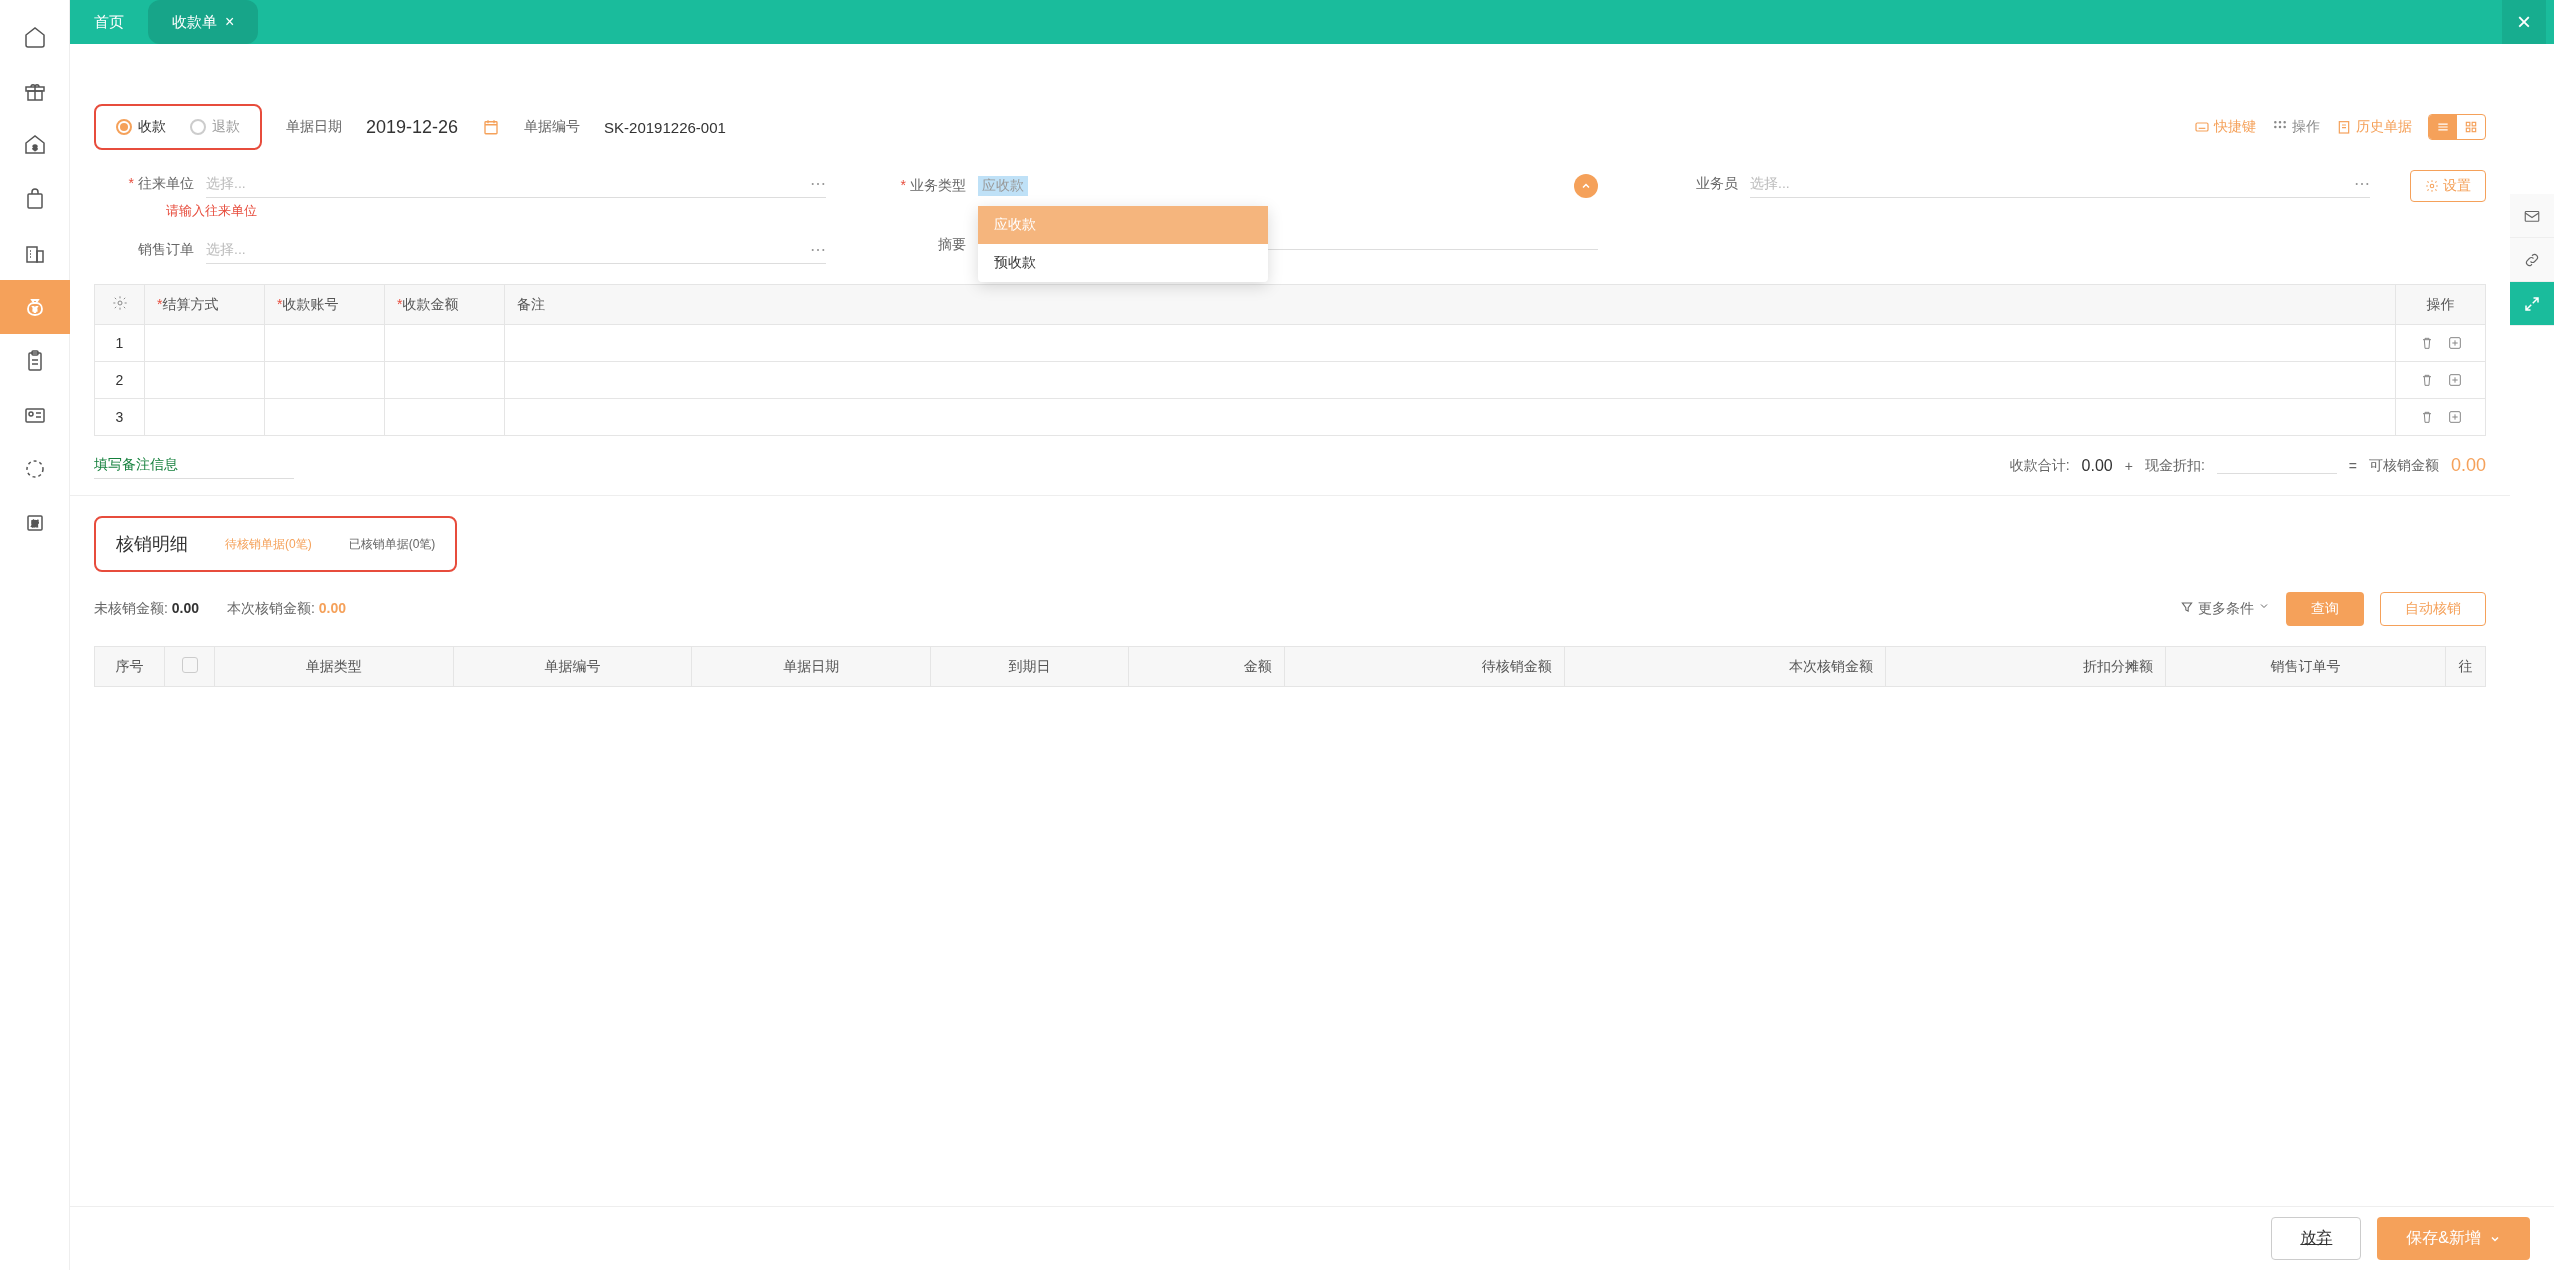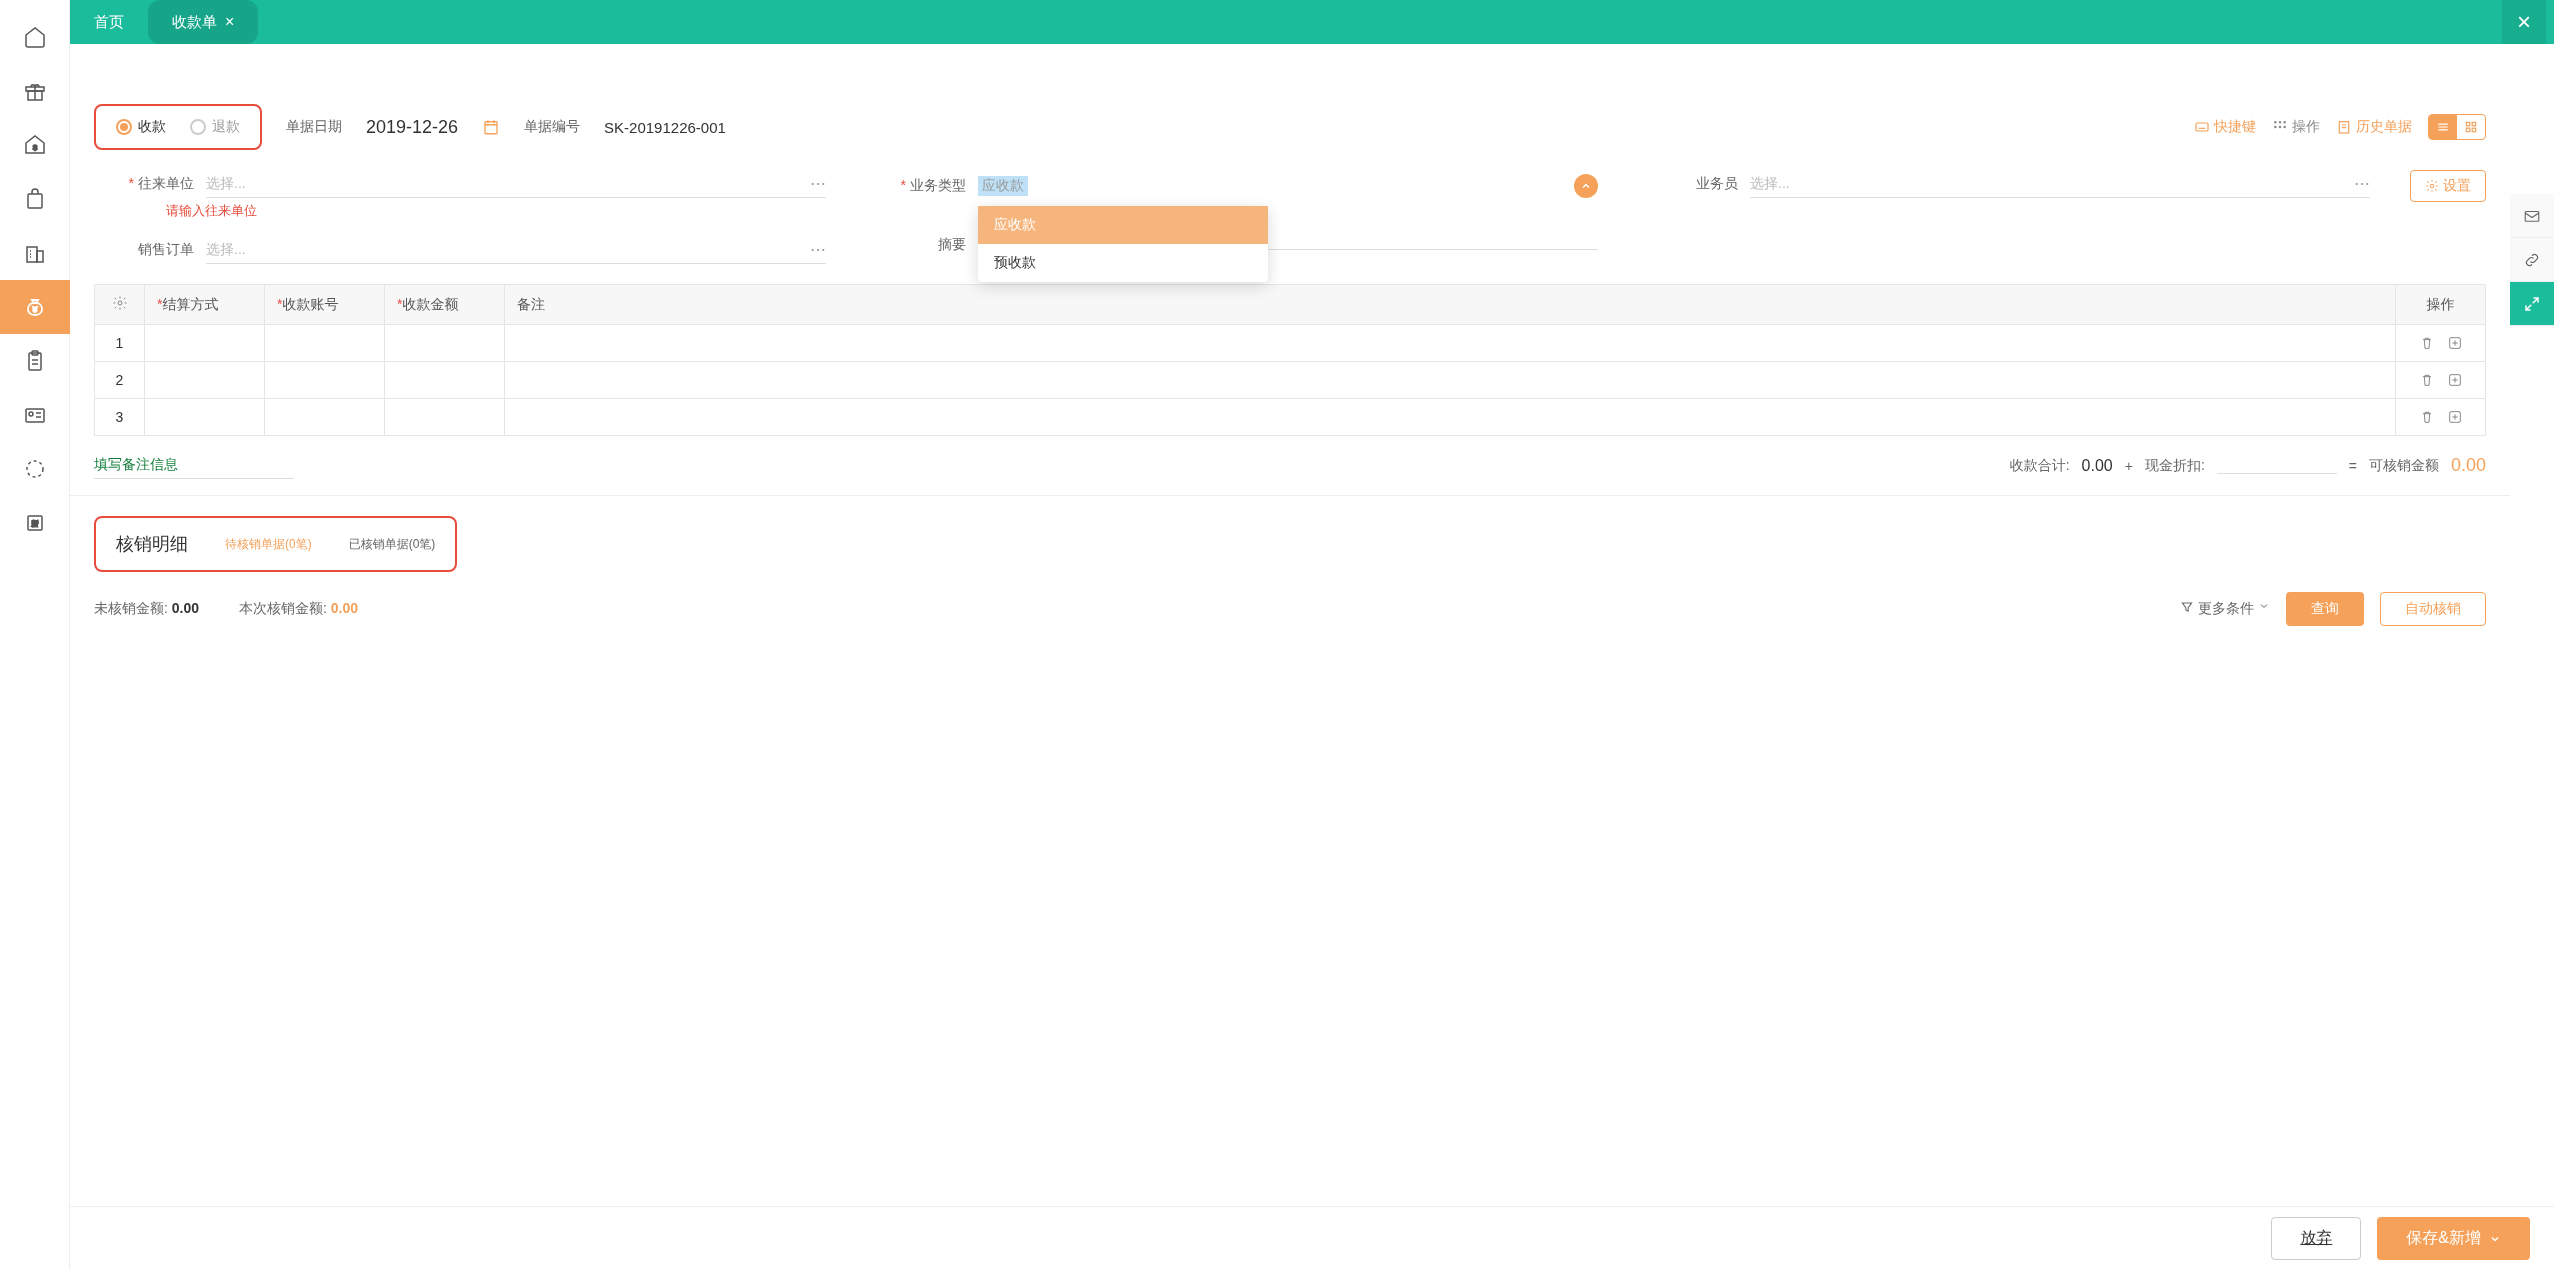--- a/index.html
+++ b/index.html
@@ -86,21 +86,21 @@
 .cash-input { border: none; border-bottom: 1px solid #ddd; width: 120px; }
 
 
 .verify-section { padding: 20px 24px 0 24px; }
 .verify-header { border: 2px solid #e74c3c; border-radius: 8px; padding: 14px 20px; display: inline-flex; align-items: center; gap: 28px; }
 .verify-title { font-size: 18px; color: #333; }
 .verify-tab { font-size: 12px; cursor: pointer; margin-left: 9px; }
 .verify-tab.active { color: #f5a15a; }
 .verify-tab:not(.active) { color: #666; }
 
-.verify-bar { display: flex; align-items: center; padding: 20px 0; gap: 40px; }
+.verify-bar { display: flex; align-items: center; padding: 20px 0; gap: 28px; }
 .verify-right { margin-left: auto; display: flex; align-items: center; gap: 16px; }
 .btn { padding: 7px 24px; border-radius: 4px; cursor: pointer; font-size: 14px; border: 1px solid transparent; }
 .btn-primary { background: #f5a15a; color: #fff; }
 .btn-outline { background: #fff; border: 1px solid #f5a15a; color: #f5a15a; }
 .btn-plain { background: #fff; border: 1px solid #ccc; color: #333; text-decoration: underline; }
 .more-cond { display: flex; gap: 4px; color: #666; cursor: pointer; }
 
 .verify-table th { text-align: center; }
 .checkbox { width: 16px; height: 16px; border: 1px solid #ccc; border-radius: 3px; display: inline-block; }
 
@@ -444,20 +444,43 @@
           <span>更多条件</span>
           <svg width="12" height="12" viewBox="0 0 24 24" fill="none" stroke="currentColor" stroke-width="2">
               <path d="M6 9l6 6 6-6"></path>
             </svg>
         </div>
         <button class="btn btn-primary">查询</button>
         <button class="btn btn-outline">自动核销</button>
       </div>
     </div>
 
+    <table class="verify-table">
+      <thead>
+        <tr>
+          <th style="width:70px;">序号</th>
+          <th style="width:50px;"><span class="checkbox"></span></th>
+          <th>单据类型</th>
+          <th>单据编号</th>
+          <th>单据日期</th>
+          <th>到期日</th>
+          <th style="text-align:right;">金额</th>
+          <th style="text-align:right;">待核销金额</th>
+          <th style="text-align:right;">本次核销金额</th>
+          <th style="text-align:right;">折扣分摊额</th>
+          <th>销售订单号</th>
+          <th style="width:40px;">往</th>
+        </tr>
+      </thead>
+      <tbody>
+        <tr>
+            <td colspan="12" style="height:80px;border:none;"></td>
+          </tr>
+      </tbody>
+    </table>
   </div>
 
   <div class="spacer"></div>
 </div>
 
 <div class="footer">
   <button class="btn btn-plain btn-large">放弃</button>
   <button class="btn btn-primary btn-large btn-save">
     <span>保存&amp;新增</span>
     <svg width="12" height="12" viewBox="0 0 24 24" fill="none" stroke="currentColor" stroke-width="3">

